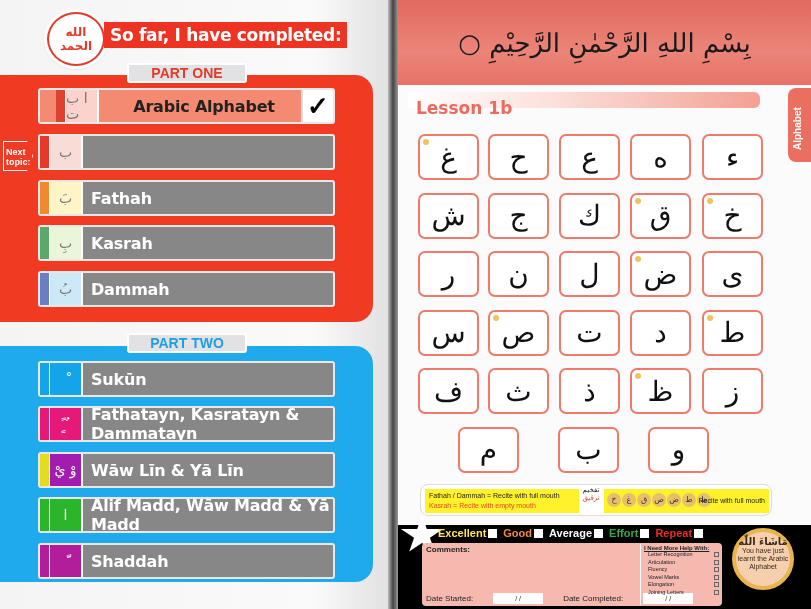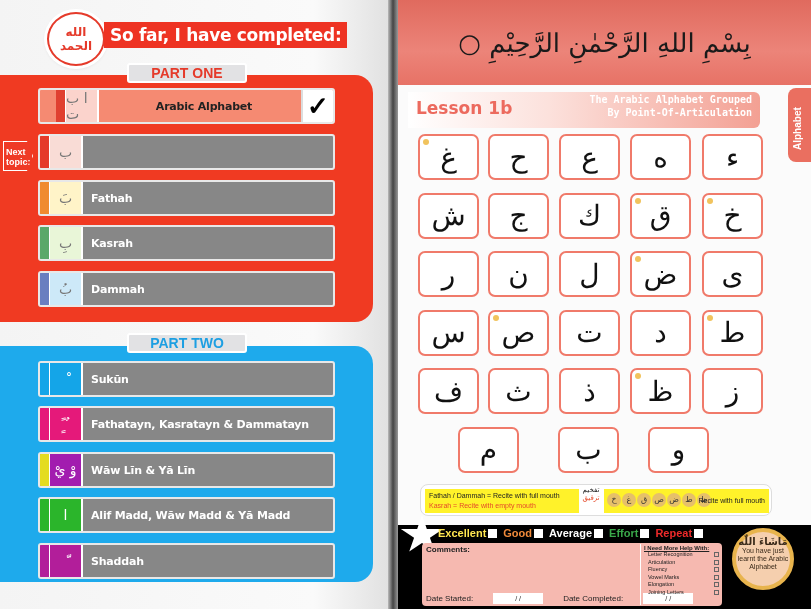--- a/index.html
+++ b/index.html
@@ -16,32 +16,32 @@
   .part-one { top: 75px; width: 373px; height: 247px; background: #f03a22; }
   .part-two { top: 346px; width: 373px; height: 236px; background: #1eaaec; }
   .part-tab { position: absolute; left: 127px; width: 120px; height: 20px; background: #e2e2e4; border: 2px solid #fff; border-radius: 3px; text-align: center; font-weight: bold; font-size: 14px; line-height: 16px; }
   .part-one .part-tab { top: -12px; color: #e53a2a; }
   .part-two .part-tab { top: -13px; color: #1d9fe2; }
 
   .topic { position: absolute; left: 38px; width: 297px; height: 36px; background: #878787; border: 2px solid #e8e8e8; border-radius: 3px; display: flex; align-items: center; overflow: hidden; }
   .topic.done { background: #f58a72; padding-left: 16px; }
   .topic .strip { width: 10px; height: 100%; border-right: 1px solid #fff; }
   .topic .thumb { width: 33px; height: 100%; border-right: 2px solid #fff; display: flex; align-items: center; justify-content: center; font-family: "DejaVu Sans", sans-serif; font-size: 14px; color: #777; }
-  .topic .label { padding-left: 8px; color: #fff; font-family: "DejaVu Sans", sans-serif; font-size: 11px; font-weight: bold; letter-spacing: -.2px; flex: 1; }
+  .topic .label { padding-left: 8px; color: #fff; font-family: "DejaVu Sans", sans-serif; font-size: 16px; font-weight: bold; letter-spacing: -.2px; flex: 1; }
   .topic.done .label { color: #222; text-align: center; }
   .topic .checkbox { width: 32px; height: 32px; background: #fff; border-left: 2px solid #ddd; display: flex; align-items: center; justify-content: center; font-size: 26px; color: #000; font-weight: bold; }
 
   .next-topic { position: absolute; left: 3px; top: 141px; width: 30px; height: 30px; background: #ef3a26; color: #fff; font-size: 9px; font-weight: bold; line-height: 10px; padding: 5px 2px; clip-path: polygon(0 0, 80% 0, 100% 50%, 80% 100%, 0 100%); border: 1px solid #fff; }
 
   
   .right-page { position: absolute; left: 398px; top: 0; width: 413px; height: 609px; background: #fbfbfb; }
   .bismillah-band { position: absolute; left: 0; top: 0; width: 413px; height: 85px; background: linear-gradient(180deg, #e06a5e 0%, #ec8479 60%, #e77266 100%); display: flex; align-items: center; justify-content: center; }
   .bismillah { font-family: "DejaVu Serif", serif; font-size: 26px; color: #1a1a1a; direction: rtl; }
 
-  .lesson-bar { position: absolute; left: 10px; top: 92px; width: 352px; height: 36px; background: linear-gradient(90deg, #fff 0%, #fce1dc 40%, #f3a093 100%); border-radius: 0 6px 6px 0; }
+  .lesson-bar { position: absolute; left: 10px; top: 92px; width: 352px; height: 16px; background: linear-gradient(90deg, #fff 0%, #fce1dc 40%, #f3a093 100%); border-radius: 0 6px 6px 0; }
   .lesson-title { position: absolute; left: 8px; top: 6px; font-family: "DejaVu Sans", sans-serif; font-weight: bold; font-size: 17px; color: #ec6a5e; }
   .lesson-sub { position: absolute; right: 8px; top: 1px; text-align: right; font-family: "DejaVu Sans Mono", monospace; font-weight: bold; font-size: 10px; line-height: 13px; color: #fff; }
   .side-tab { position: absolute; left: 390px; top: 88px; width: 23px; height: 74px; background: #ea6f60; border-radius: 8px 0 0 8px; }
   .side-tab span { position: absolute; left: 4px; top: 62px; transform: rotate(-90deg); transform-origin: left top; color: #fff; font-size: 10px; font-weight: bold; white-space: nowrap; }
 
   .letter-grid { position: absolute; left: 20px; top: 134px; }
   .tile { position: absolute; width: 61px; height: 46px; background: #fff; border: 2px solid #f07a6a; border-radius: 7px; display: flex; align-items: center; justify-content: center; font-family: "DejaVu Serif", serif; font-size: 28px; color: #111; }
   .tile .dot { position: absolute; left: 3px; top: 3px; width: 6px; height: 6px; border-radius: 50%; background: #f1c35d; }
 
   .legend { position: absolute; left: 22px; top: 484px; width: 352px; height: 32px; border: 1px solid #ddd; border-radius: 8px; background: #fff; }
@@ -146,24 +146,20 @@
 
 <div class="spine"></div>
 
 <div class="right-page">
   <div class="bismillah-band">
     <div class="bismillah">بِسْمِ اللهِ الرَّحْمٰنِ الرَّحِيْمِ ○</div>
   </div>
 
   <div class="lesson-bar">
     <div class="lesson-title">Lesson 1b</div>
-    <div class="lesson-sub">
-      <div>The Arabic Alphabet Grouped</div>
-      <div>By Point-Of-Articulation</div>
-    </div>
   </div>
   <div class="side-tab">
       <span>Alphabet</span>
     </div>
 
   <div class="letter-grid" id="letter-grid">
       <div class="tile" style="left: 0px; top: 0px;">
         <span class="dot"></span>
         <span>غ</span>
       </div>

